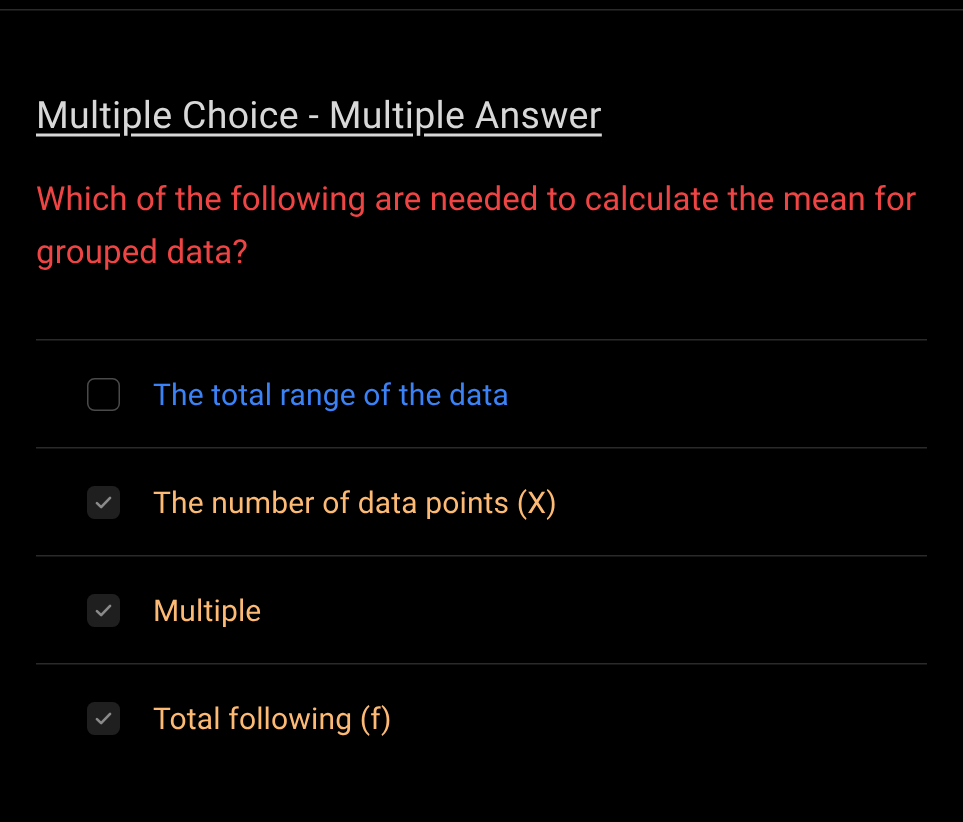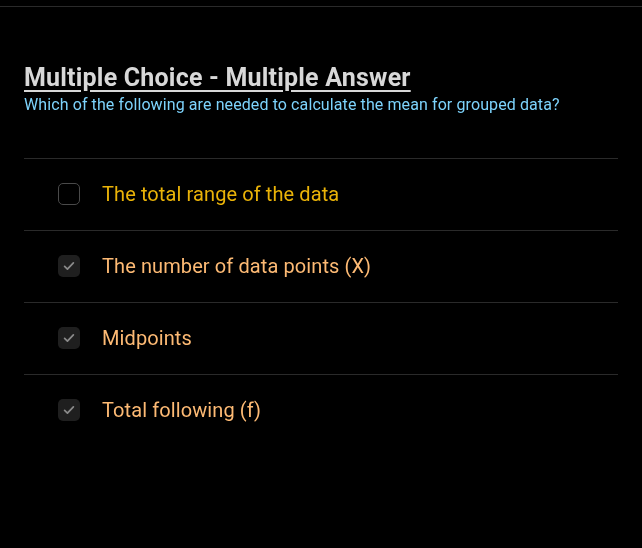--- a/index.html
+++ b/index.html
@@ -19,30 +19,31 @@
     height: 1px;
     background: #2a2a2a;
     margin-top: 6px;
   }
   .container {
     padding: 0 24px;
   }
   .heading {
     color: #d8d8d8;
     font-size: 25px;
-    font-weight: 700;
+    font-weight: 400;
     text-decoration: underline;
     text-underline-offset: 4px;
     margin-top: 56px;
     letter-spacing: 0.2px;
   }
   .question {
-    color: #7dd3fc;
-    font-size: 16px;
+    color: #ef4444;
+    font-size: 22px;
     line-height: 1.6;
+    margin-top: 24px;
     letter-spacing: 0.1px;
   }
   .options {
     margin-top: 40px;
   }
   .option-row {
     display: flex;
     align-items: center;
     height: 72px;
     border-top: 1px solid #2a2a2a;
@@ -67,21 +68,21 @@
   .checkbox.checked svg {
     width: 14px;
     height: 14px;
   }
   .option-label {
     margin-left: 22px;
     font-size: 20px;
     letter-spacing: 0.1px;
   }
   .option-label.dim {
-    color: #eab308;
+    color: #3b82f6;
   }
   .option-label.bright {
     color: #fdba74;
   }
 </style>
 </head>
 <body>
 
 <div class="top-divider"></div>
 
@@ -104,21 +105,21 @@
       </div>
       <span class="option-label bright">The number of data points (X)</span>
     </div>
 
     <div class="option-row">
       <div class="checkbox checked">
         <svg viewBox="0 0 16 16">
           <path d="M3 8.5 L6.2 11.5 L13 4.5" stroke="#8a8a8a" stroke-width="2" fill="none" stroke-linecap="round" stroke-linejoin="round"></path>
         </svg>
       </div>
-      <span class="option-label bright">Midpoints</span>
+      <span class="option-label bright">Multiple</span>
     </div>
 
     <div class="option-row">
       <div class="checkbox checked">
         <svg viewBox="0 0 16 16">
           <path d="M3 8.5 L6.2 11.5 L13 4.5" stroke="#8a8a8a" stroke-width="2" fill="none" stroke-linecap="round" stroke-linejoin="round"></path>
         </svg>
       </div>
       <span class="option-label bright">Total following (f)</span>
     </div>

